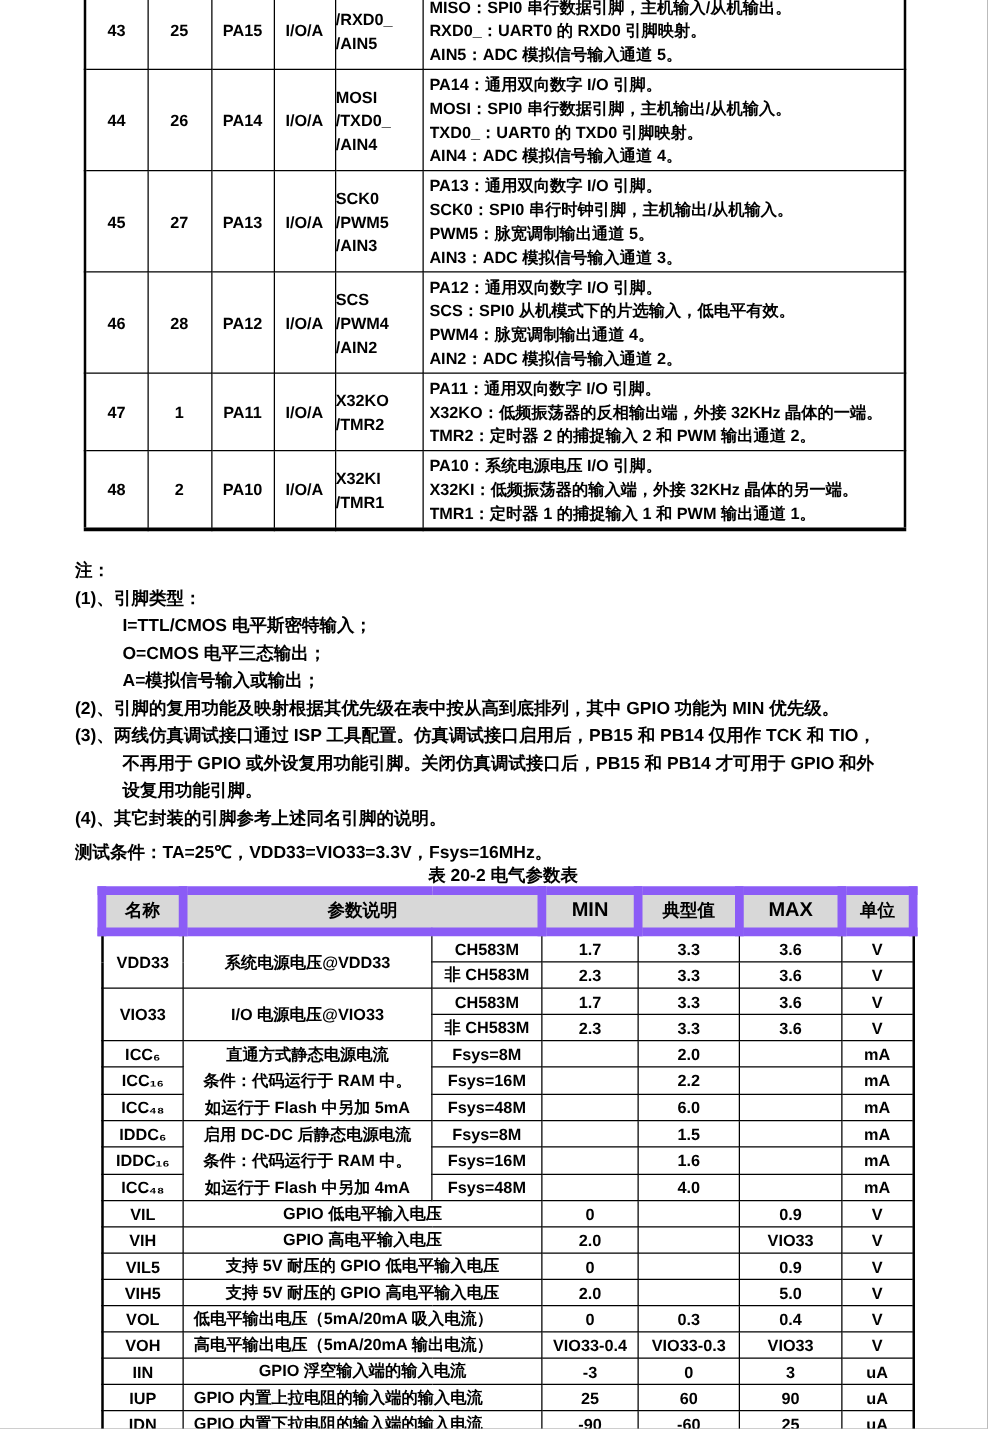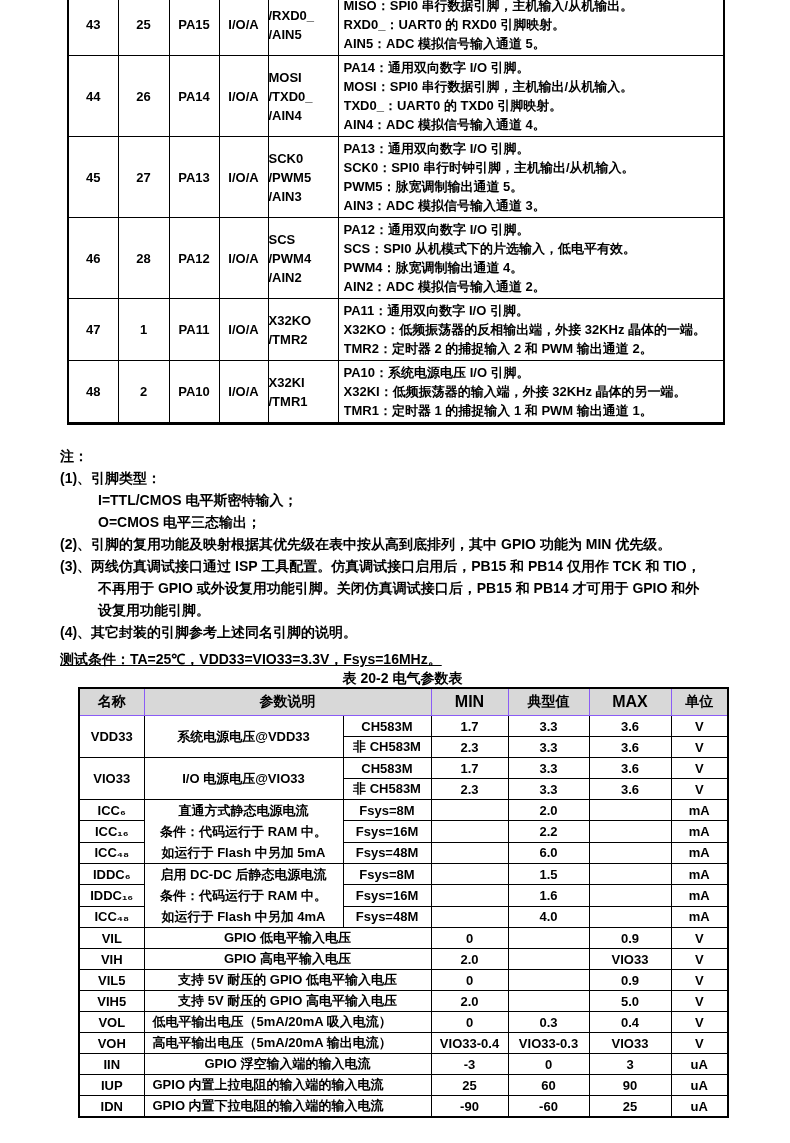--- a/index.html
+++ b/index.html
@@ -22,30 +22,30 @@
     font-size:13px;padding:1px 0;
   }
   table.pin td.c{text-align:center;}
   table.pin td.func div{line-height:19px;text-align:left;white-space:nowrap;}
   table.pin td.desc{padding:2px 5px;}
   table.pin td.desc div{line-height:19px;white-space:nowrap;overflow:hidden;}
   
   .notes{margin:20px 0 0 60px;font-size:14px;font-weight:600;}
   .notes .line{line-height:22px;white-space:nowrap;}
   .notes .ind1{padding-left:38px;}
-  .testcond{margin:6px 0 0 60px;font-size:14px;font-weight:600;line-height:20px;text-decoration:underline;}
+  .testcond{margin:6px 0 0 60px;font-size:14px;font-weight:600;line-height:20px;}
   .caption{margin-left:78px;width:649px;text-align:center;font-size:14px;font-weight:600;line-height:18px;}
   
   table.elec{
     border-collapse:collapse;table-layout:fixed;
     margin-left:78px;width:649px;
     border:2px solid #000;font-weight:600;
   }
   table.elec th{
-    border:1px solid #8b5cf6;background:#d8d8d8;
+    border:7px solid #8b5cf6;background:#d8d8d8;
     font-size:14px;height:24px;font-weight:600;
   }
   table.elec td{
     border:1px solid #000;vertical-align:middle;
     font-size:13px;height:20px;text-align:center;
     padding:0 1px;white-space:nowrap;overflow:hidden;
   }
   table.elec td.dleft{text-align:left;padding-left:8px;}
   table.elec td.multi div{line-height:21px;text-align:center;}
 </style>
@@ -163,20 +163,21 @@
           </tr>
         </tbody>
     </table>
 
     <div class="notes">
       <div class="line">注：</div>
       <div>
           <div class="line">(1)、引脚类型：</div>
           <div class="line ind1">I=TTL/CMOS 电平斯密特输入；</div>
           <div class="line ind1">O=CMOS 电平三态输出；</div>
+          <div class="line ind1">A=模拟信号输入或输出；</div>
           <div class="line">(2)、引脚的复用功能及映射根据其优先级在表中按从高到底排列，其中 GPIO 功能为 MIN 优先级。</div>
           <div class="line">(3)、两线仿真调试接口通过 ISP 工具配置。仿真调试接口启用后，PB15 和 PB14 仅用作 TCK 和 TIO，</div>
           <div class="line ind1">不再用于 GPIO 或外设复用功能引脚。关闭仿真调试接口后，PB15 和 PB14 才可用于 GPIO 和外</div>
           <div class="line ind1">设复用功能引脚。</div>
           <div class="line">(4)、其它封装的引脚参考上述同名引脚的说明。</div>
         </div>
     </div>
 
     <div class="testcond">测试条件：TA=25℃，VDD33=VIO33=3.3V，Fsys=16MHz。</div>
 

